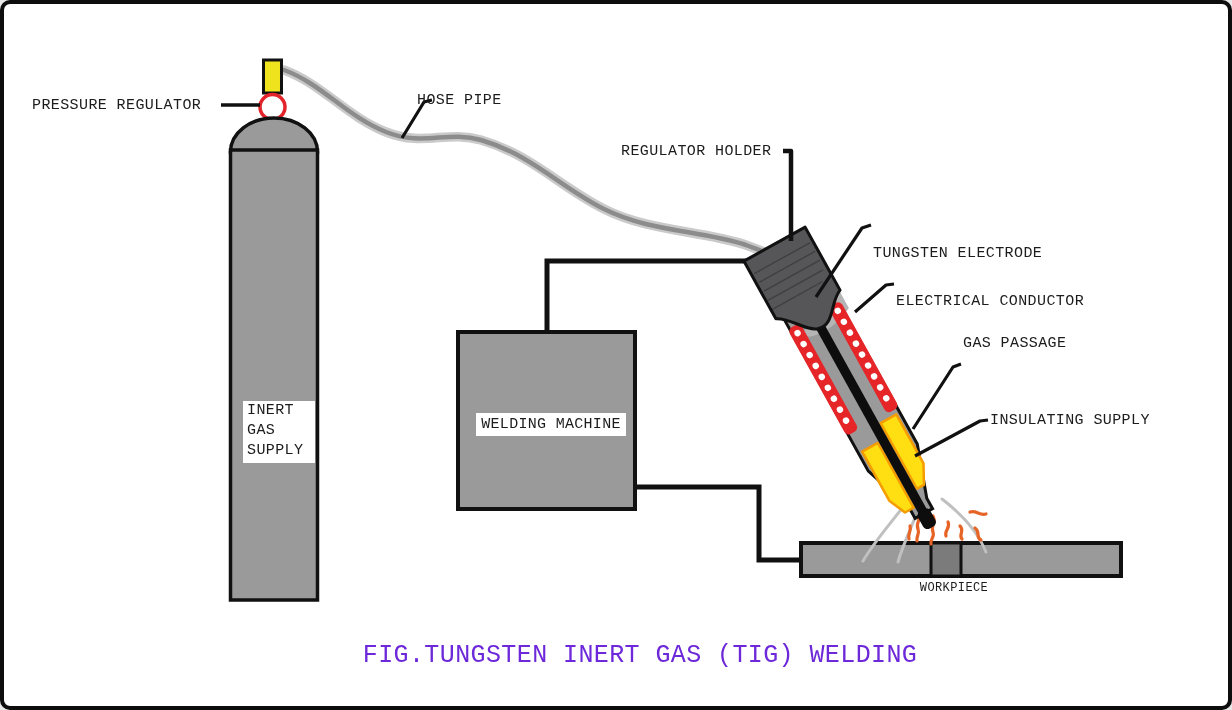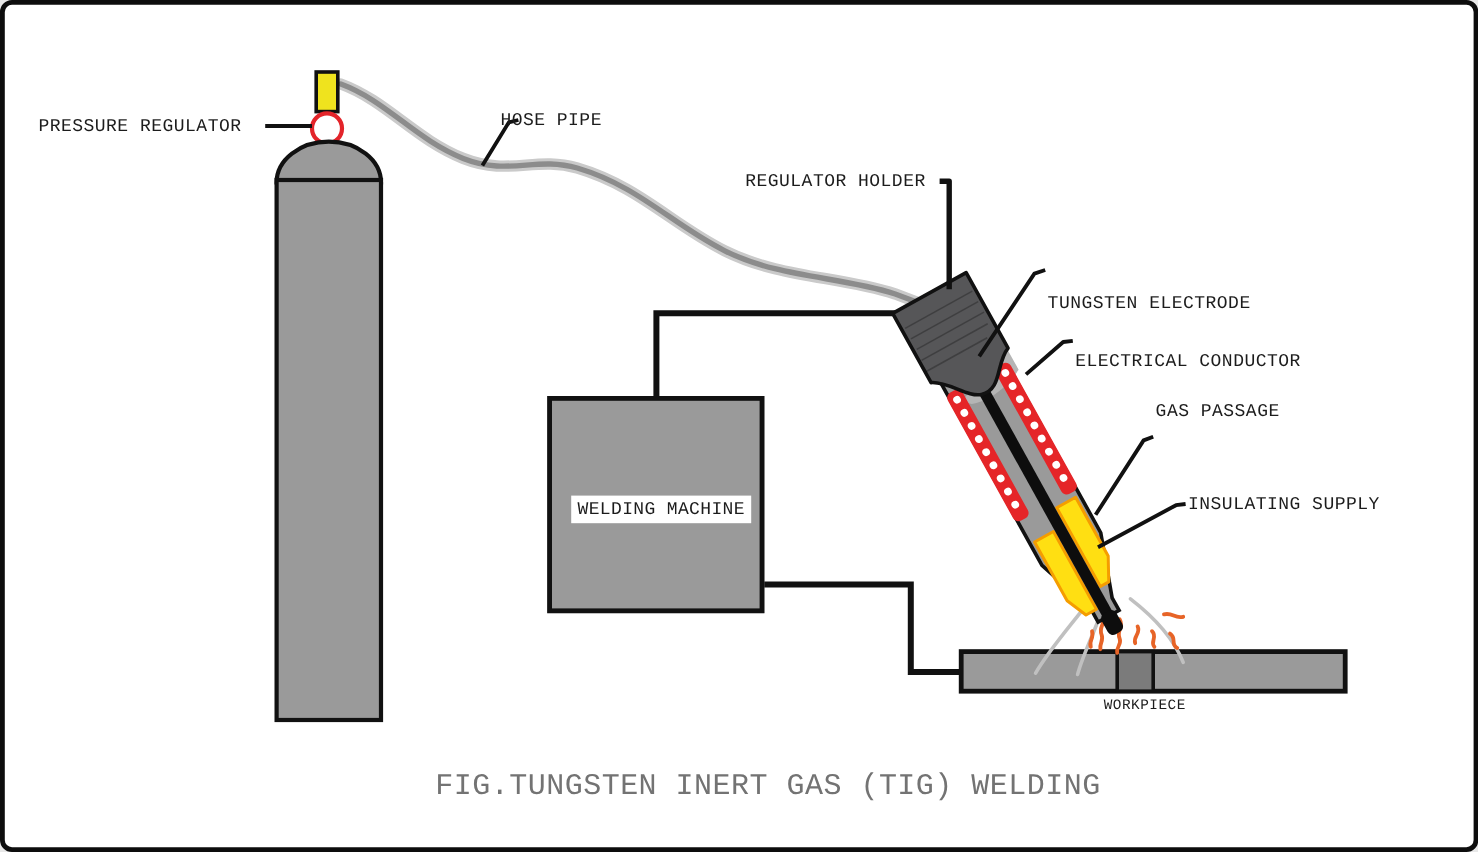--- a/index.html
+++ b/index.html
@@ -39,21 +39,21 @@
     background:#ffffff; display:flex; align-items:center; justify-content:center;
     font-size:15px; letter-spacing:.3px; color:var(--label-text); white-space:nowrap;
   }
   #workpiece-label {
     position:absolute; left:950px; top:577px; transform:translateX(-50%);
     font-size:12px; letter-spacing:.4px; color:var(--label-text); white-space:nowrap;
   }
   #figure-caption {
     position:absolute; left:0; top:637px; width:100%; text-align:center;
     padding-left:48px; box-sizing:border-box;
-    font-size:25px; letter-spacing:.4px; color:#737373; white-space:nowrap;
+    font-size:25px; letter-spacing:.4px; color:#6d28d9; white-space:nowrap;
   }
 </style>
 </head>
 <body>
 
 <div id="canvas">
 
   <svg id="diagram-svg" width="1232" height="710" viewBox="0 0 1232 710">
 
     <g>
@@ -146,20 +146,25 @@
   </svg>
 
   <div class="lbl" style="left:28px;  top:93px;">PRESSURE REGULATOR</div>
   <div class="lbl" style="left:413px; top:88px;">HOSE PIPE</div>
   <div class="lbl" style="left:617px; top:139px;">REGULATOR HOLDER</div>
   <div class="lbl" style="left:869px; top:213px;margin-top:28px;">TUNGSTEN ELECTRODE</div>
   <div class="lbl" style="left:892px; top:289px;">ELECTRICAL CONDUCTOR</div>
   <div class="lbl" style="left:959px; top:331px;">GAS PASSAGE</div>
   <div class="lbl" style="left:986px; top:408px;">INSULATING SUPPLY</div>
 
+  <div id="gas-supply-label">
+    <div>INERT</div>
+    <div>GAS</div>
+    <div>SUPPLY</div>
+  </div>
 
   <div id="welding-machine-box">
     <div id="welding-machine-plate">WELDING MACHINE</div>
   </div>
 
   <div id="workpiece-label">WORKPIECE</div>
 
   <div id="figure-caption">FIG.TUNGSTEN INERT GAS (TIG) WELDING</div>
 </div>
 

